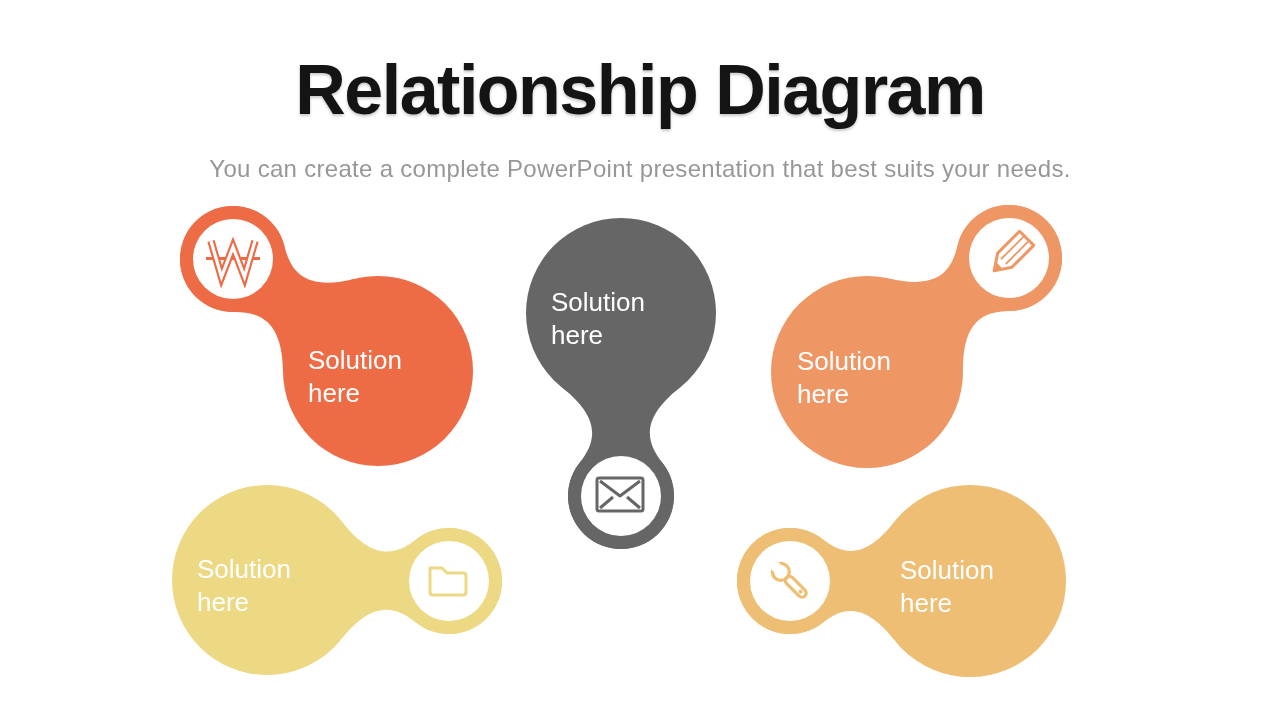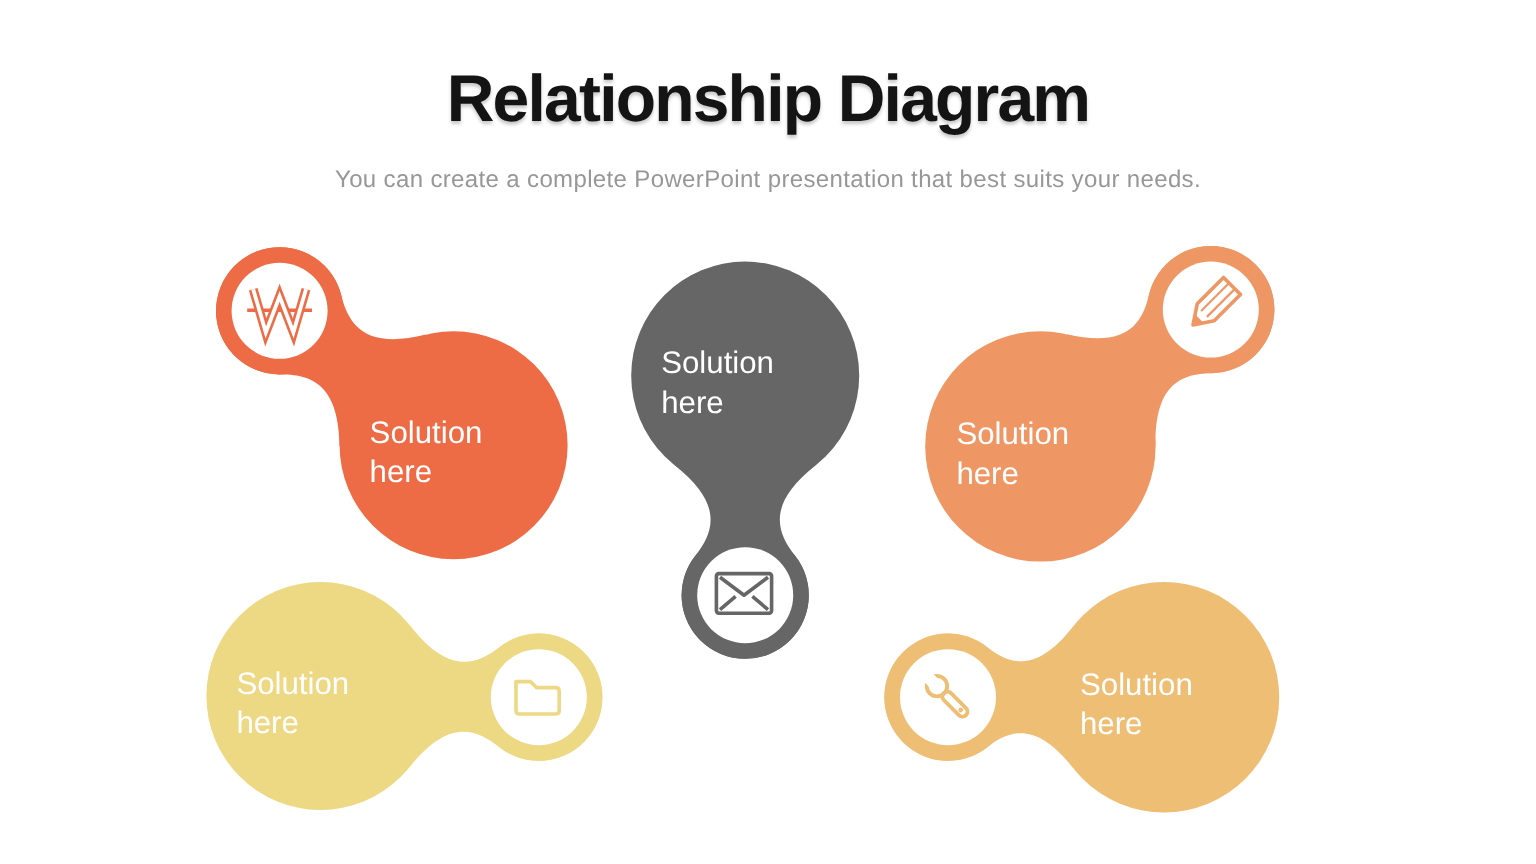--- a/index.html
+++ b/index.html
@@ -6,27 +6,27 @@
   body {
     width: 1280px; height: 720px; overflow: hidden;
     font-family: "Liberation Sans", "DejaVu Sans", sans-serif;
     background: #ffffff;
   }
   .slide { position: relative; width: 1280px; height: 720px; }
 
   .slide-header { position: absolute; left: 0; top: 0; width: 1280px; text-align: center; }
   .slide-title {
     margin: 52px 0 0 0;
-    font-size: 55px; font-weight: 700; letter-spacing: -1.5px;
+    font-size: 70px; font-weight: 700; letter-spacing: -1.5px;
     line-height: 1.1; color: #141414;
     text-shadow: 0 2px 3px rgba(0,0,0,0.22);
   }
   .slide-subtitle {
     margin: 26px 0 0 0;
-    font-size: 20px; letter-spacing: 0.3px;
+    font-size: 24px; letter-spacing: 0.3px;
     color: #979797; font-weight: 400;
   }
 
   .diagram { position: absolute; left: 0; top: 0; width: 1280px; height: 720px; }
 
   .label {
     position: absolute; width: 140px; height: 68px;
     font-size: 26px; line-height: 33px;
     color: #ffffff; font-weight: 400;
   }

